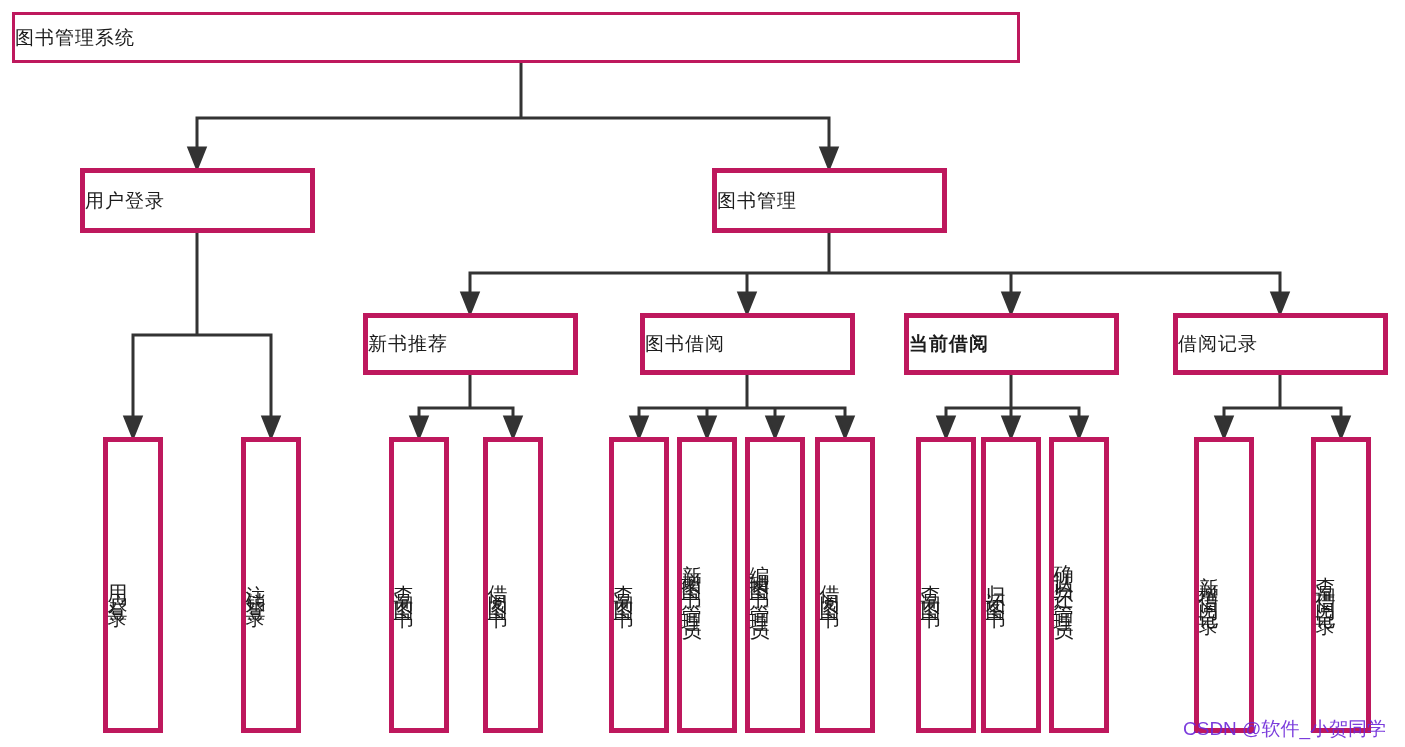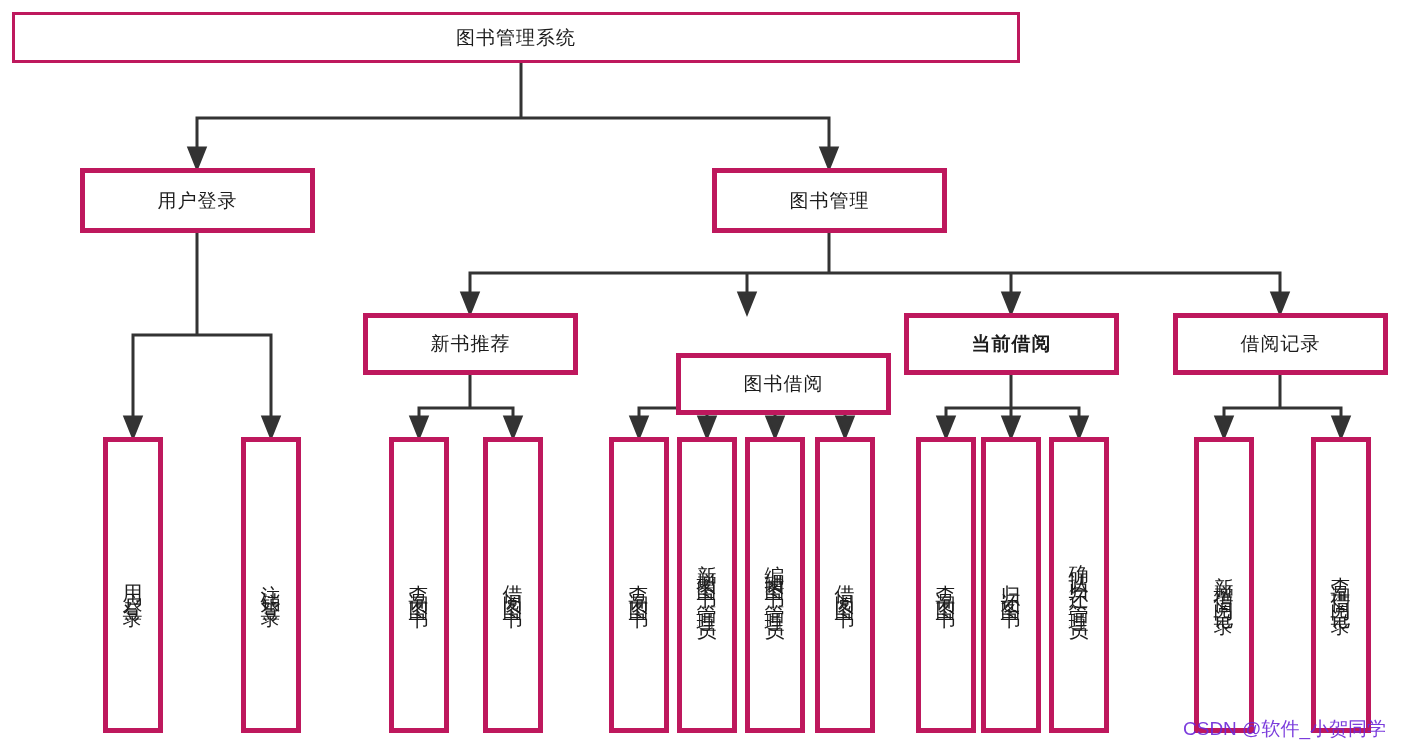--- a/index.html
+++ b/index.html
@@ -17,21 +17,21 @@
     left: 0; top: 0;
     width: 1405px; height: 747px;
     pointer-events: none;
   }
   .node {
     position: absolute;
     background: #ffffff;
     border: 5px solid #be185d;
     display: flex;
     align-items: center;
-    justify-content: center;
+    justify-content: flex-start;
     color: #1c1c1c;
   }
   .node.root { border-width: 3px; }
   .hlabel {
     font-size: 19px;
     letter-spacing: 1px;
     white-space: nowrap;
   }
   .vlabel {
     writing-mode: vertical-rl;
@@ -119,21 +119,21 @@
   <div class="node l2" style="left:80px;">
     <span class="hlabel">用户登录</span>
   </div>
   <div class="node l2" style="left:712px;">
     <span class="hlabel">图书管理</span>
   </div>
 
   <div class="node l3" style="left:363px;">
     <span class="hlabel">新书推荐</span>
   </div>
-  <div class="node l3" style="left:676px;margin-top:40px;">
+  <div class="node l3" style="left:640px;">
     <span class="hlabel">图书借阅</span>
   </div>
   <div class="node l3" style="left:904px;font-weight:bold;">
     <span class="hlabel">当前借阅</span>
   </div>
   <div class="node l3" style="left:1173px;">
     <span class="hlabel">借阅记录</span>
   </div>
 
   <div class="node leaf" style="left:103px;">

